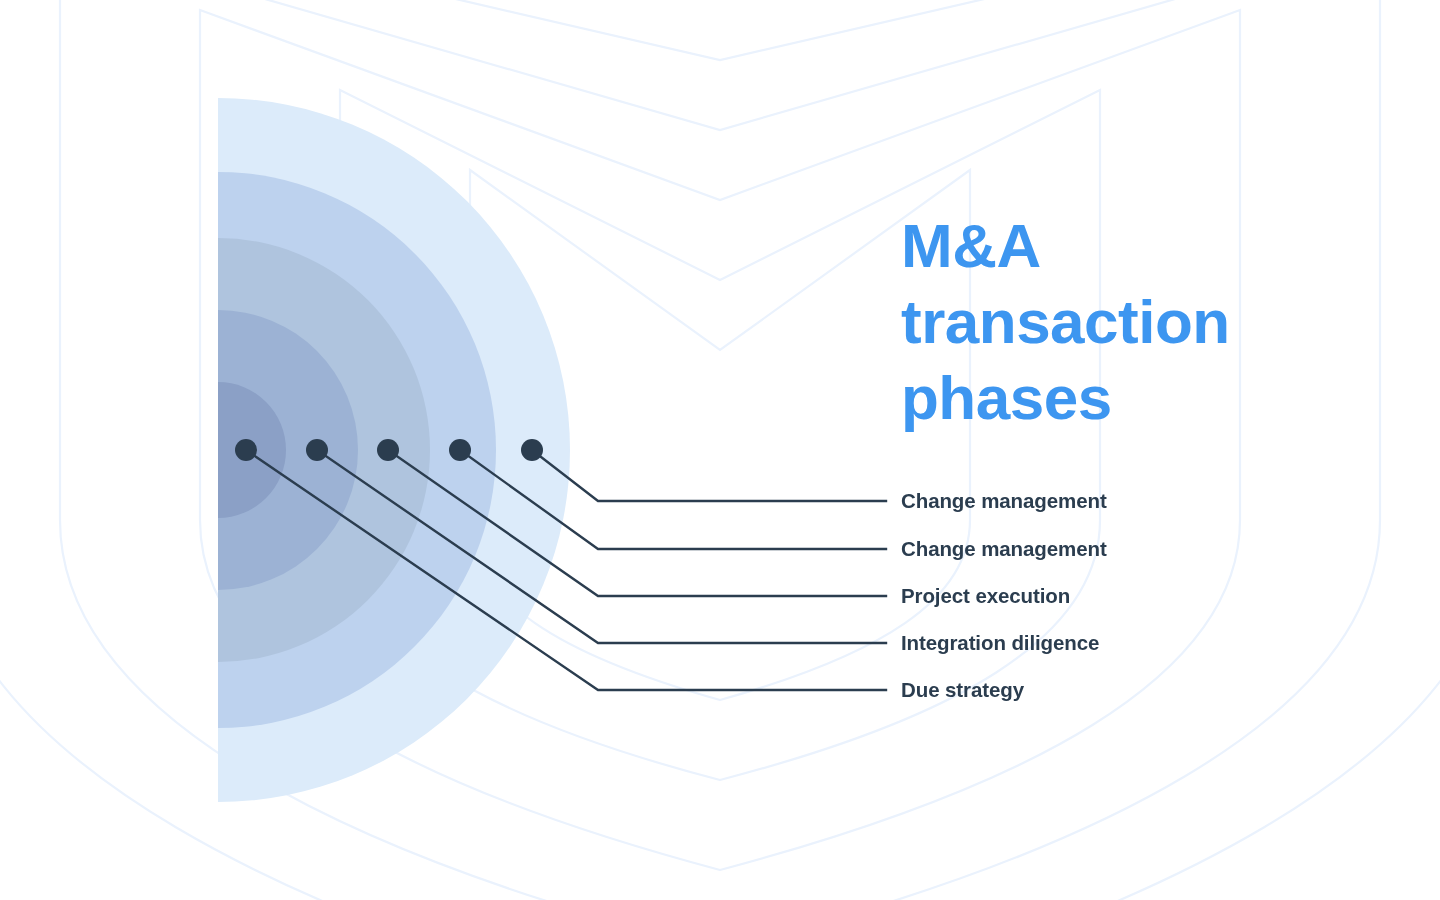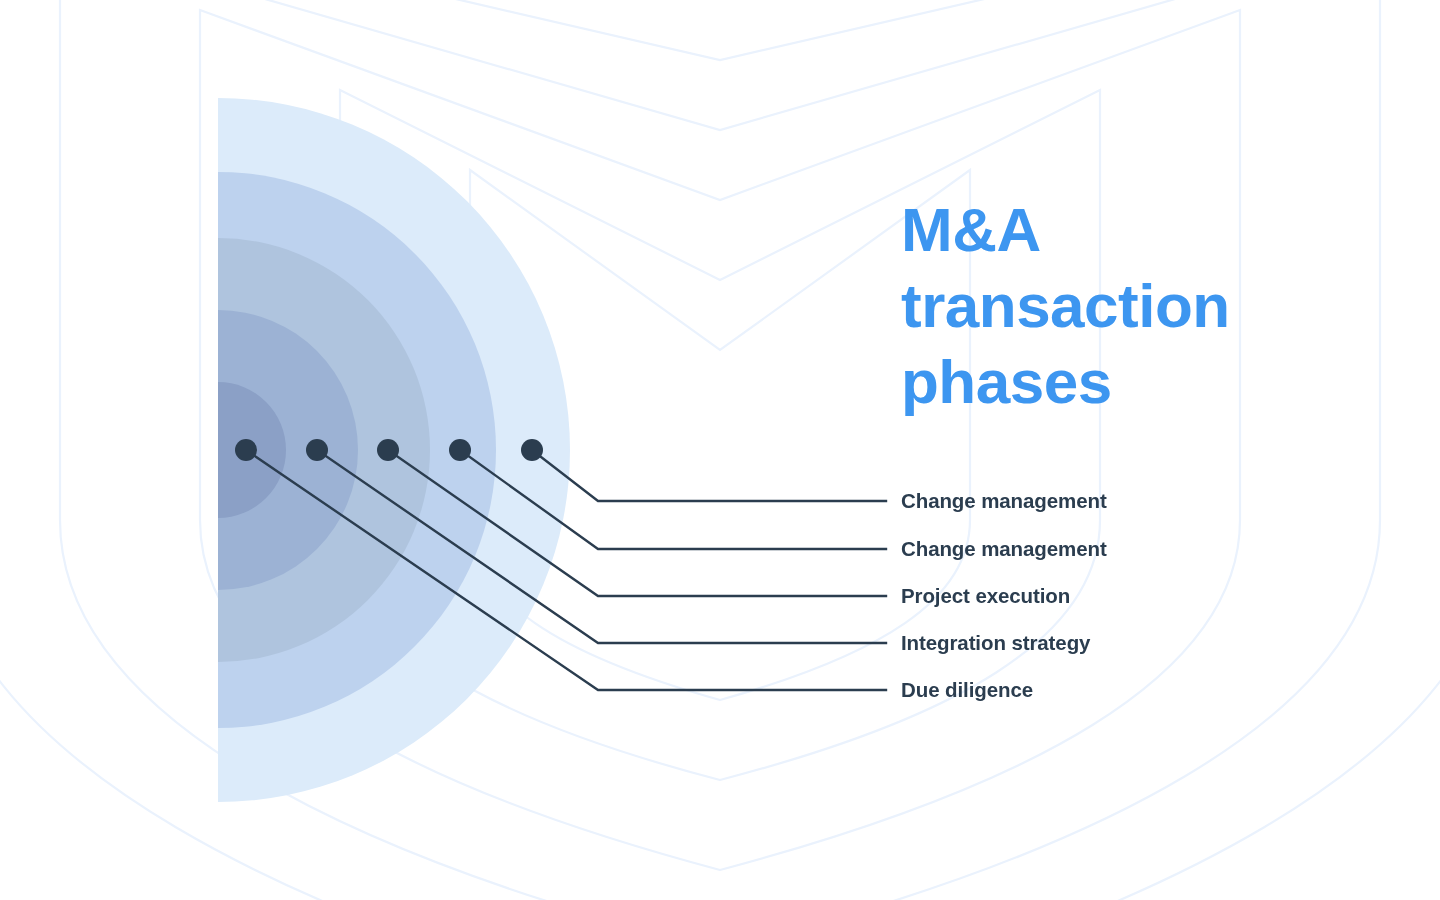--- a/index.html
+++ b/index.html
@@ -37,21 +37,21 @@
   #leaders-layer {
     position: absolute;
     left: 0;
     top: 0;
     width: 1440px;
     height: 900px;
   }
   #title {
     position: absolute;
     left: 901px;
-    top: 192px;
+    top: 208px;
     width: 360px;
     margin: 0;
     font-size: 62px;
     line-height: 76px;
     font-weight: 700;
     letter-spacing: -0.5px;
     color: #3d96f0;
     white-space: pre-line;
   }
   #labels {
@@ -133,17 +133,17 @@
   </svg>
 
   <h1 id="title">M&amp;A
 transaction
 phases</h1>
 
   <div id="labels">
     <div class="phase-label" style="top:501px">Change management</div>
     <div class="phase-label" style="top:549px">Change management</div>
     <div class="phase-label" style="top:596px">Project execution</div>
-    <div class="phase-label" style="top:643px">Integration strategy</div>
-    <div class="phase-label" style="top:690px">Due diligence</div>
+    <div class="phase-label" style="top:643px">Integration diligence</div>
+    <div class="phase-label" style="top:690px">Due strategy</div>
   </div>
 
 </div>
 
 </body></html>

